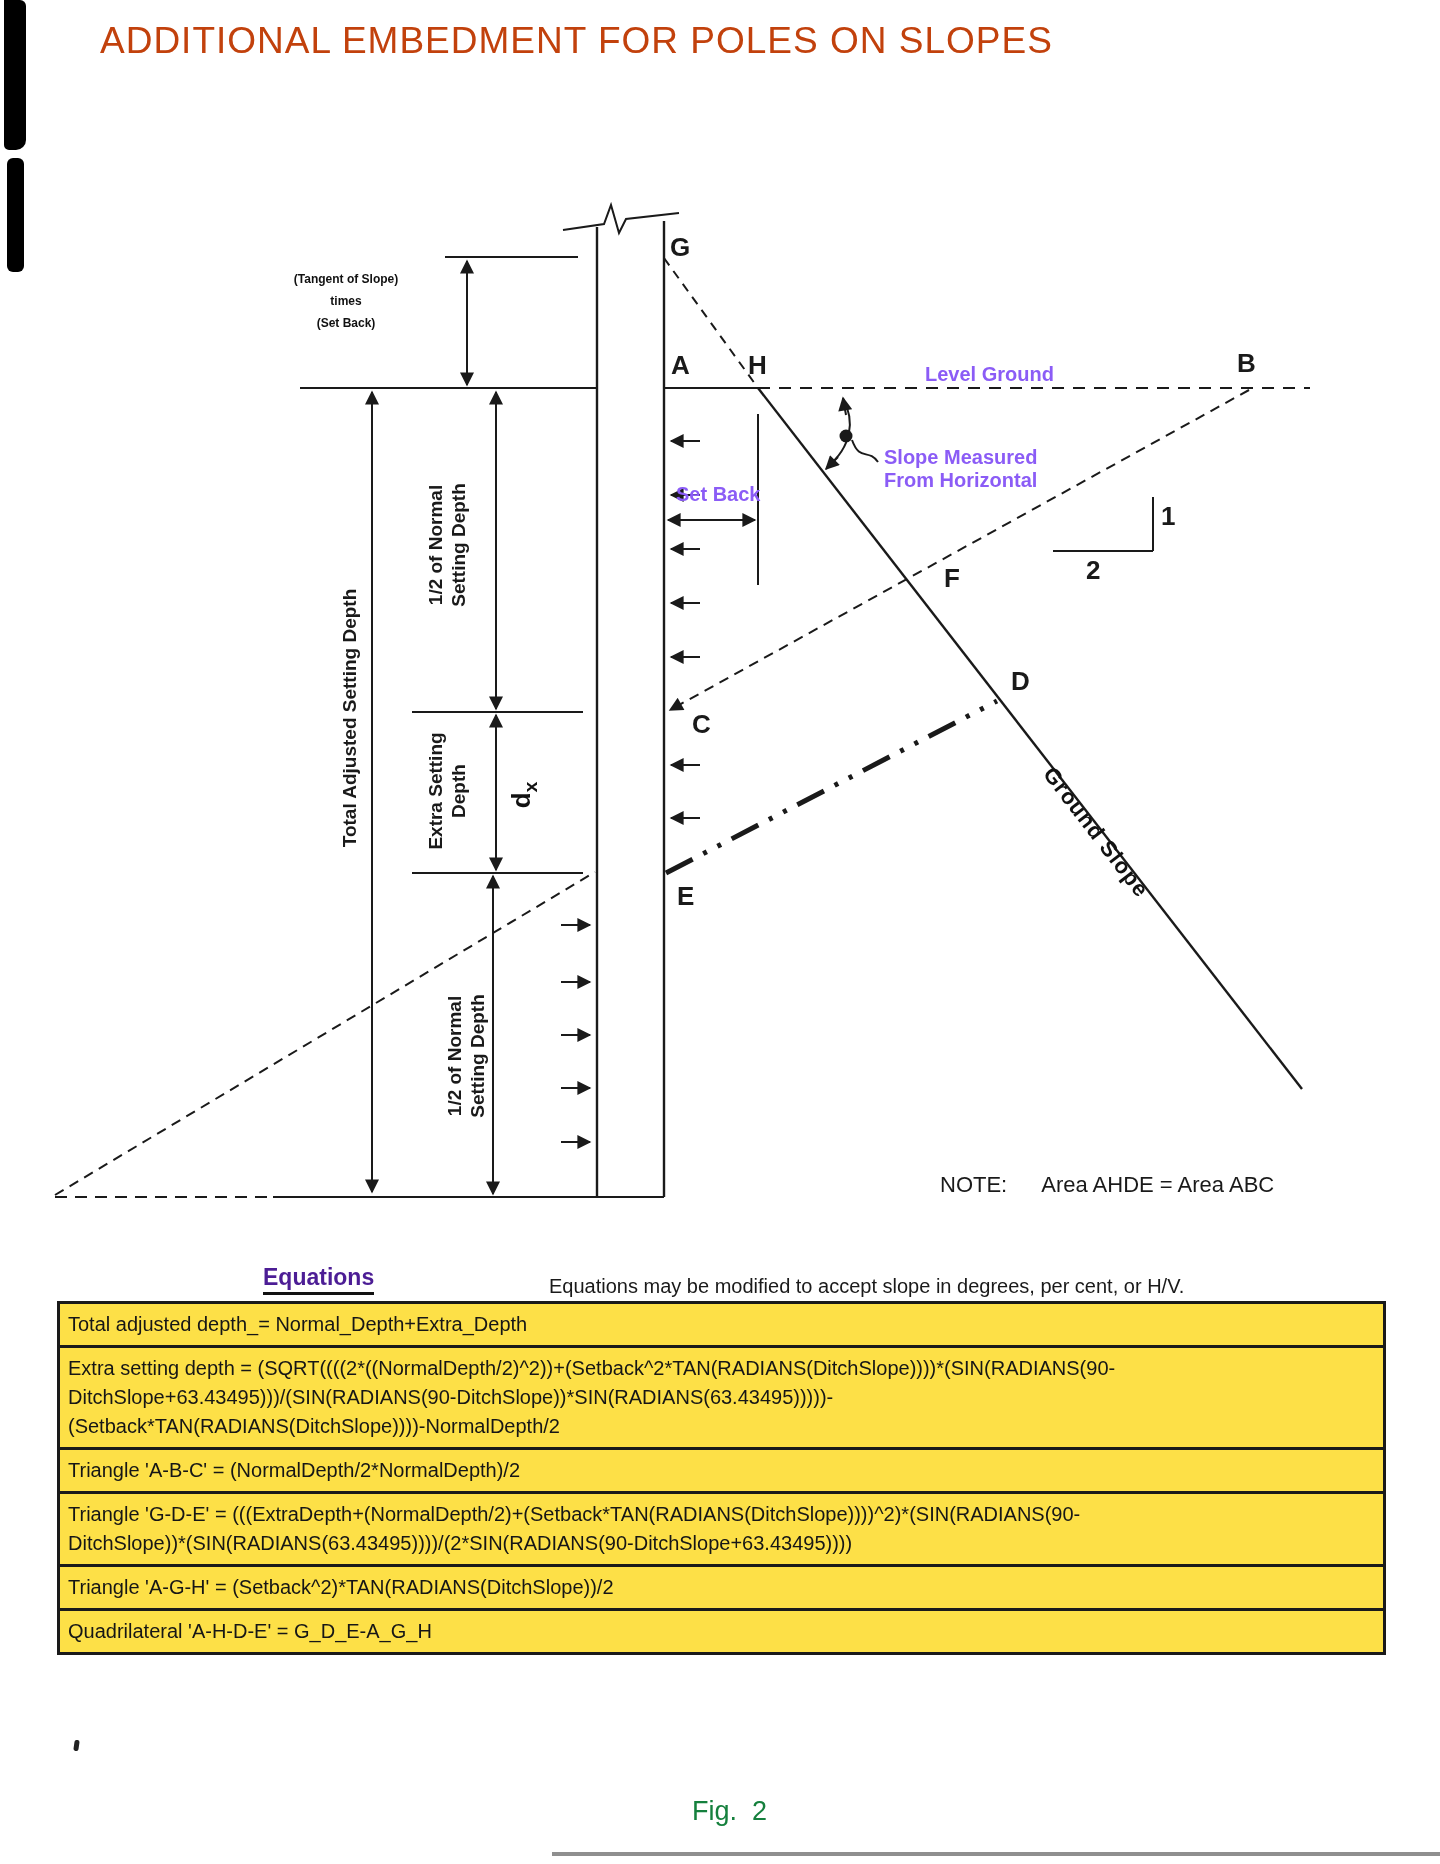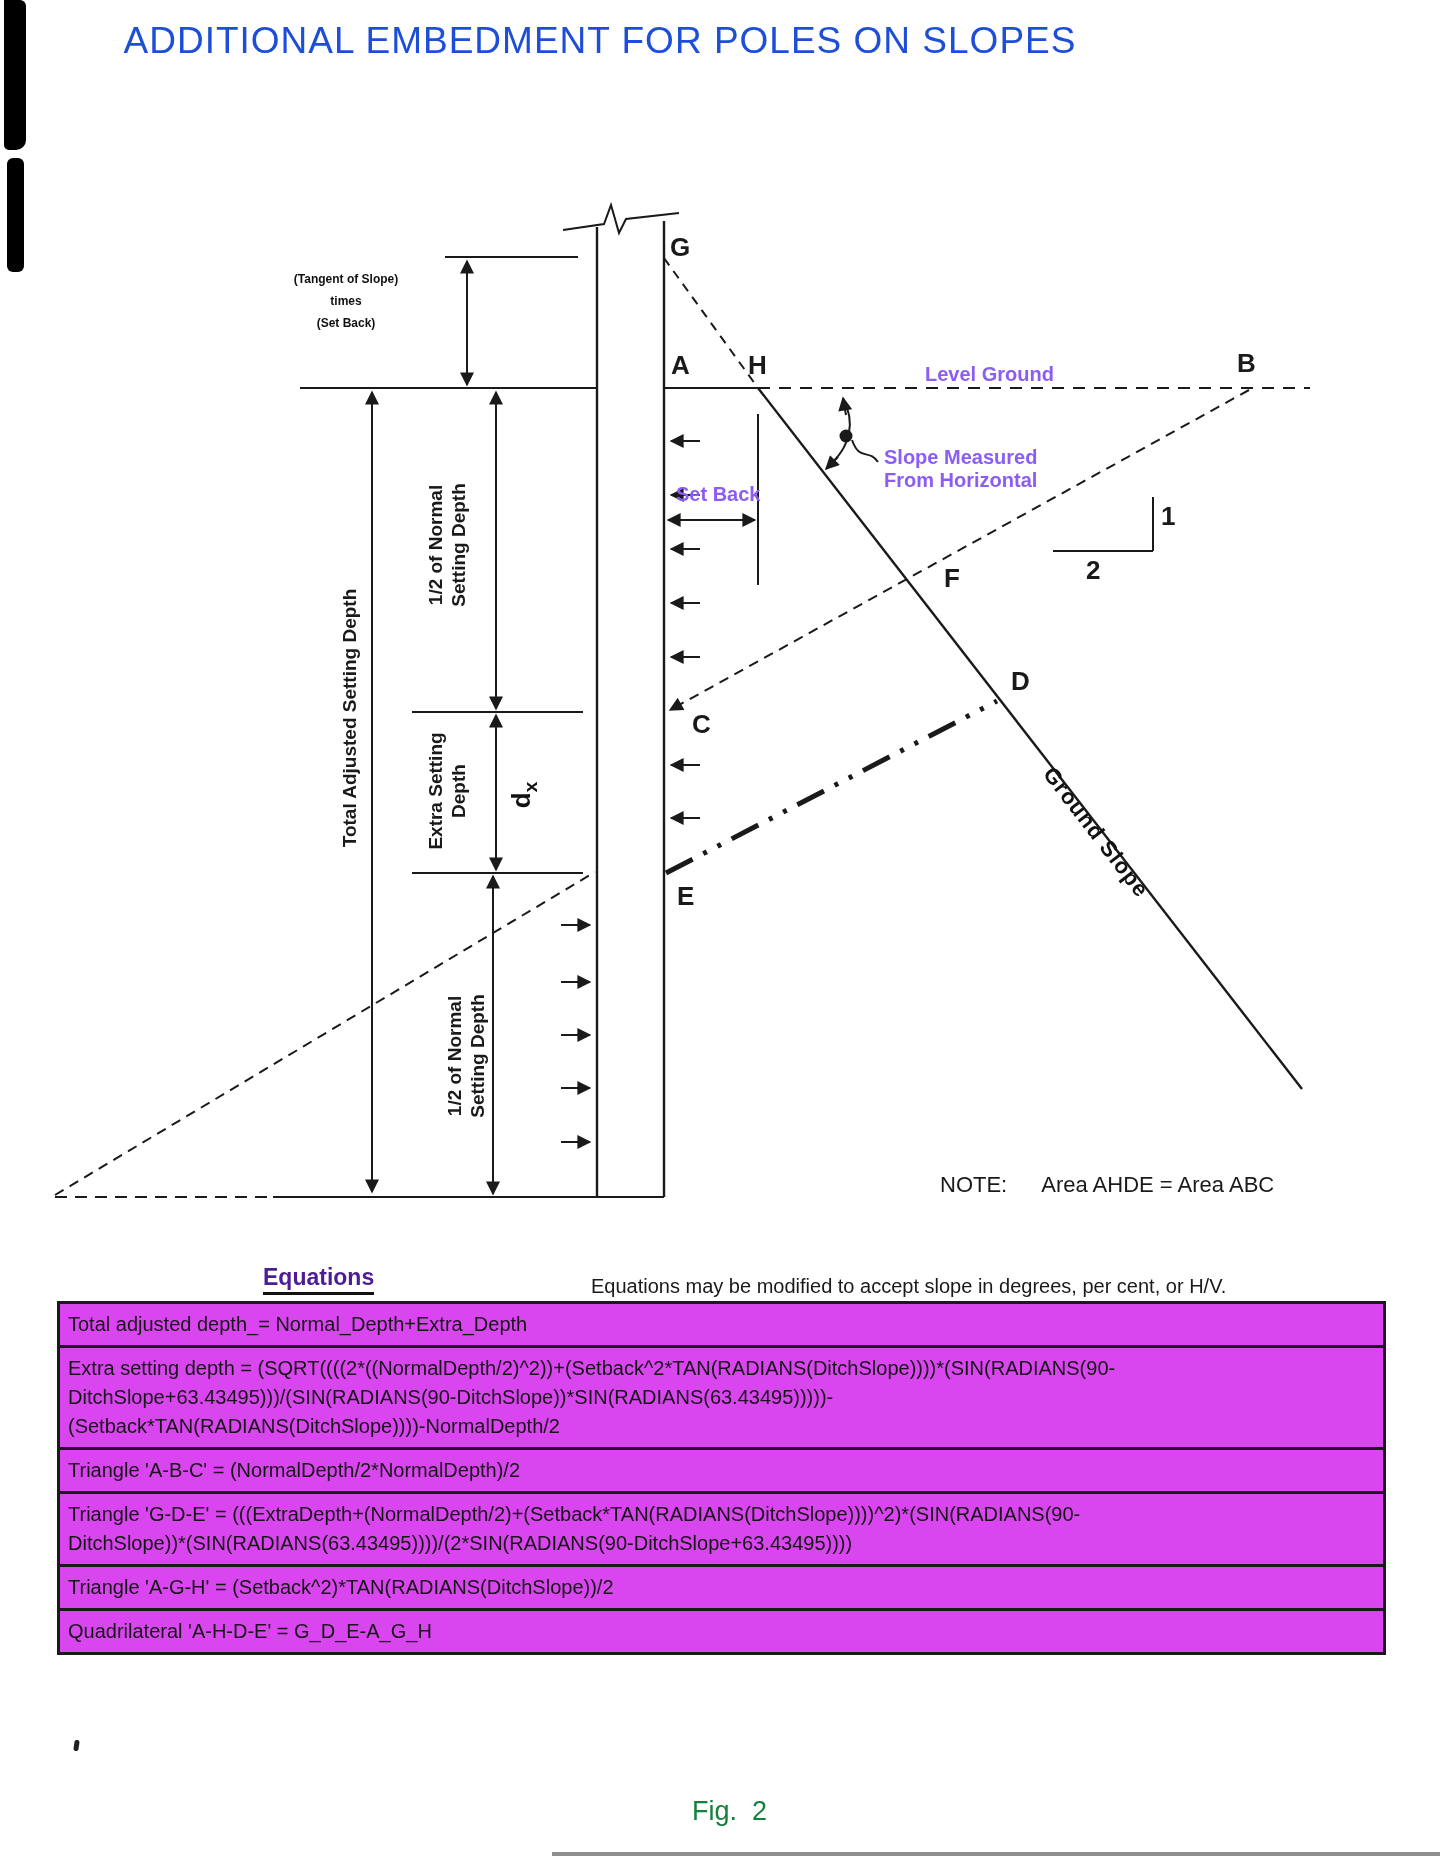--- a/index.html
+++ b/index.html
@@ -1,37 +1,37 @@
 <!DOCTYPE html>
 <html><head>
 <meta charset="utf-8">
 <style>
   html,body{margin:0;padding:0;background:#fff;}
   #page{position:relative;width:1440px;height:1864px;background:#ffffff;overflow:hidden;
         font-family:"Liberation Sans", sans-serif;color:#111;}
   .abs{position:absolute;}
-  #title{left:100px;top:20px;width:1000px;text-align:center;font-size:37px;letter-spacing:1px;color:#1d4ed8;}
+  #title{left:100px;top:20px;width:1000px;text-align:left;font-size:37px;letter-spacing:1px;color:#c2410c;}
   .ptlabel{font-size:26px;font-weight:bold;color:#1a1a1a;}
   .lbl{font-size:20px;font-weight:bold;color:#8b5cf6;white-space:pre-line;line-height:23px;}
   .rot{transform:translate(-50%,-50%) rotate(-90deg);white-space:pre-line;text-align:center;
        font-size:19px;font-weight:bold;line-height:23px;color:#1a1a1a;}
   #tangent-label{left:240px;top:268px;width:212px;text-align:center;font-size:12px;font-weight:bold;
        line-height:22px;white-space:pre-line;}
   #ground-slope-label{left:1058px;top:762px;transform-origin:0 0;transform:rotate(52.4deg);
        font-size:22px;font-weight:bold;letter-spacing:1px;white-space:nowrap;}
   #dx-label{left:524px;top:795px;transform:translate(-50%,-50%) rotate(-90deg);
        font-size:26px;font-weight:bold;}
   #dx-label sub{font-size:19px;}
   #note-line{left:920px;top:1172px;font-size:22px;color:#1a1a1a;white-space:pre;margin-left:20px;}
   #note-line .note-text{margin-left:34px;}
   #eq-heading{left:263px;top:1264px;font-size:23px;font-weight:bold;color:#4c1d95;
        border-bottom:3px solid #111;padding-bottom:1px;}
-  #eq-note{left:591px;top:1275px;font-size:20px;color:#1a1a1a;text-align:center;}
+  #eq-note{left:549px;top:1275px;font-size:20px;color:#1a1a1a;text-align:center;}
   #eq-table{left:57px;top:1301px;width:1329px;border:3px solid #1a1a1a;box-sizing:border-box;
-       background:#d946ef;}
+       background:#fde047;}
   .eq-row{font-size:20px;line-height:29px;padding:6px 8px;white-space:pre-wrap;color:#161616;
        border-top:3px solid #1a1a1a;}
   .eq-row:first-child{border-top:none;}
   #fig-caption{left:652px;top:1796px;font-size:27px;color:#15803d;white-space:pre;margin-left:40px;}
   #blob-top-left1{left:4px;top:0;width:22px;height:150px;background:#000;border-radius:0 6px 10px 5px;}
   #blob-top-left2{left:7px;top:158px;width:17px;height:114px;background:#000;border-radius:6px;}
   #stray-mark{left:74px;top:1740px;width:5px;height:11px;background:#222;border-radius:2px;transform:rotate(8deg);}
   #bottom-gray-line{left:552px;top:1852px;width:888px;height:4px;background:#8f8f8f;}
 </style>
 </head>

